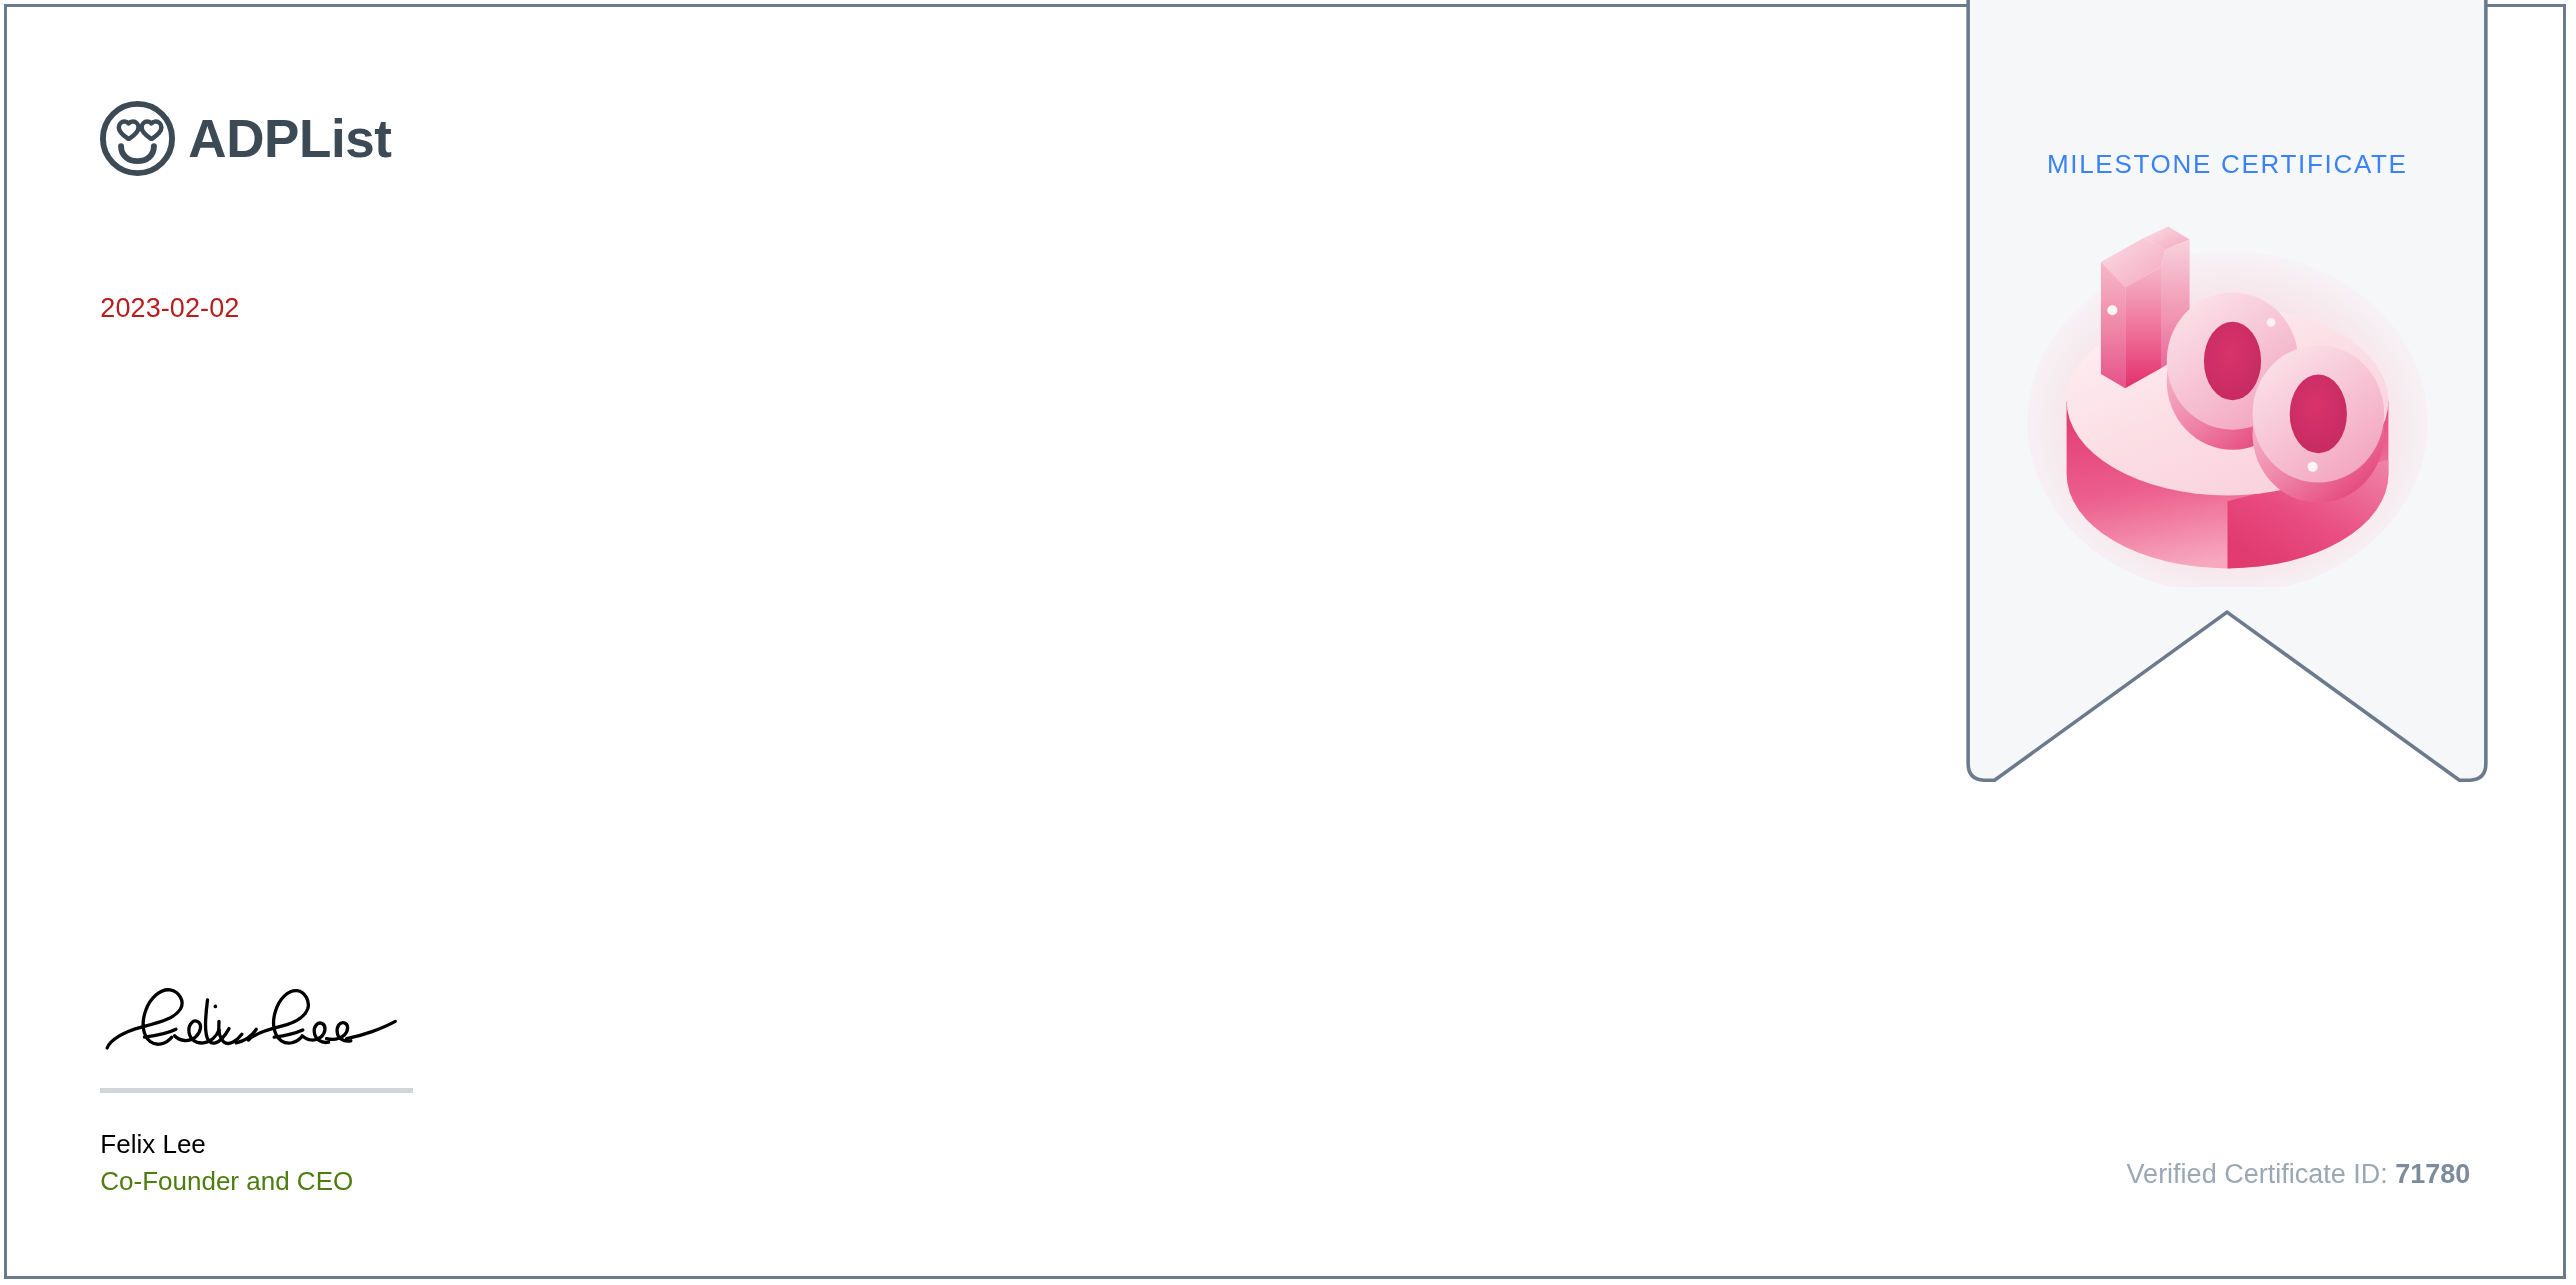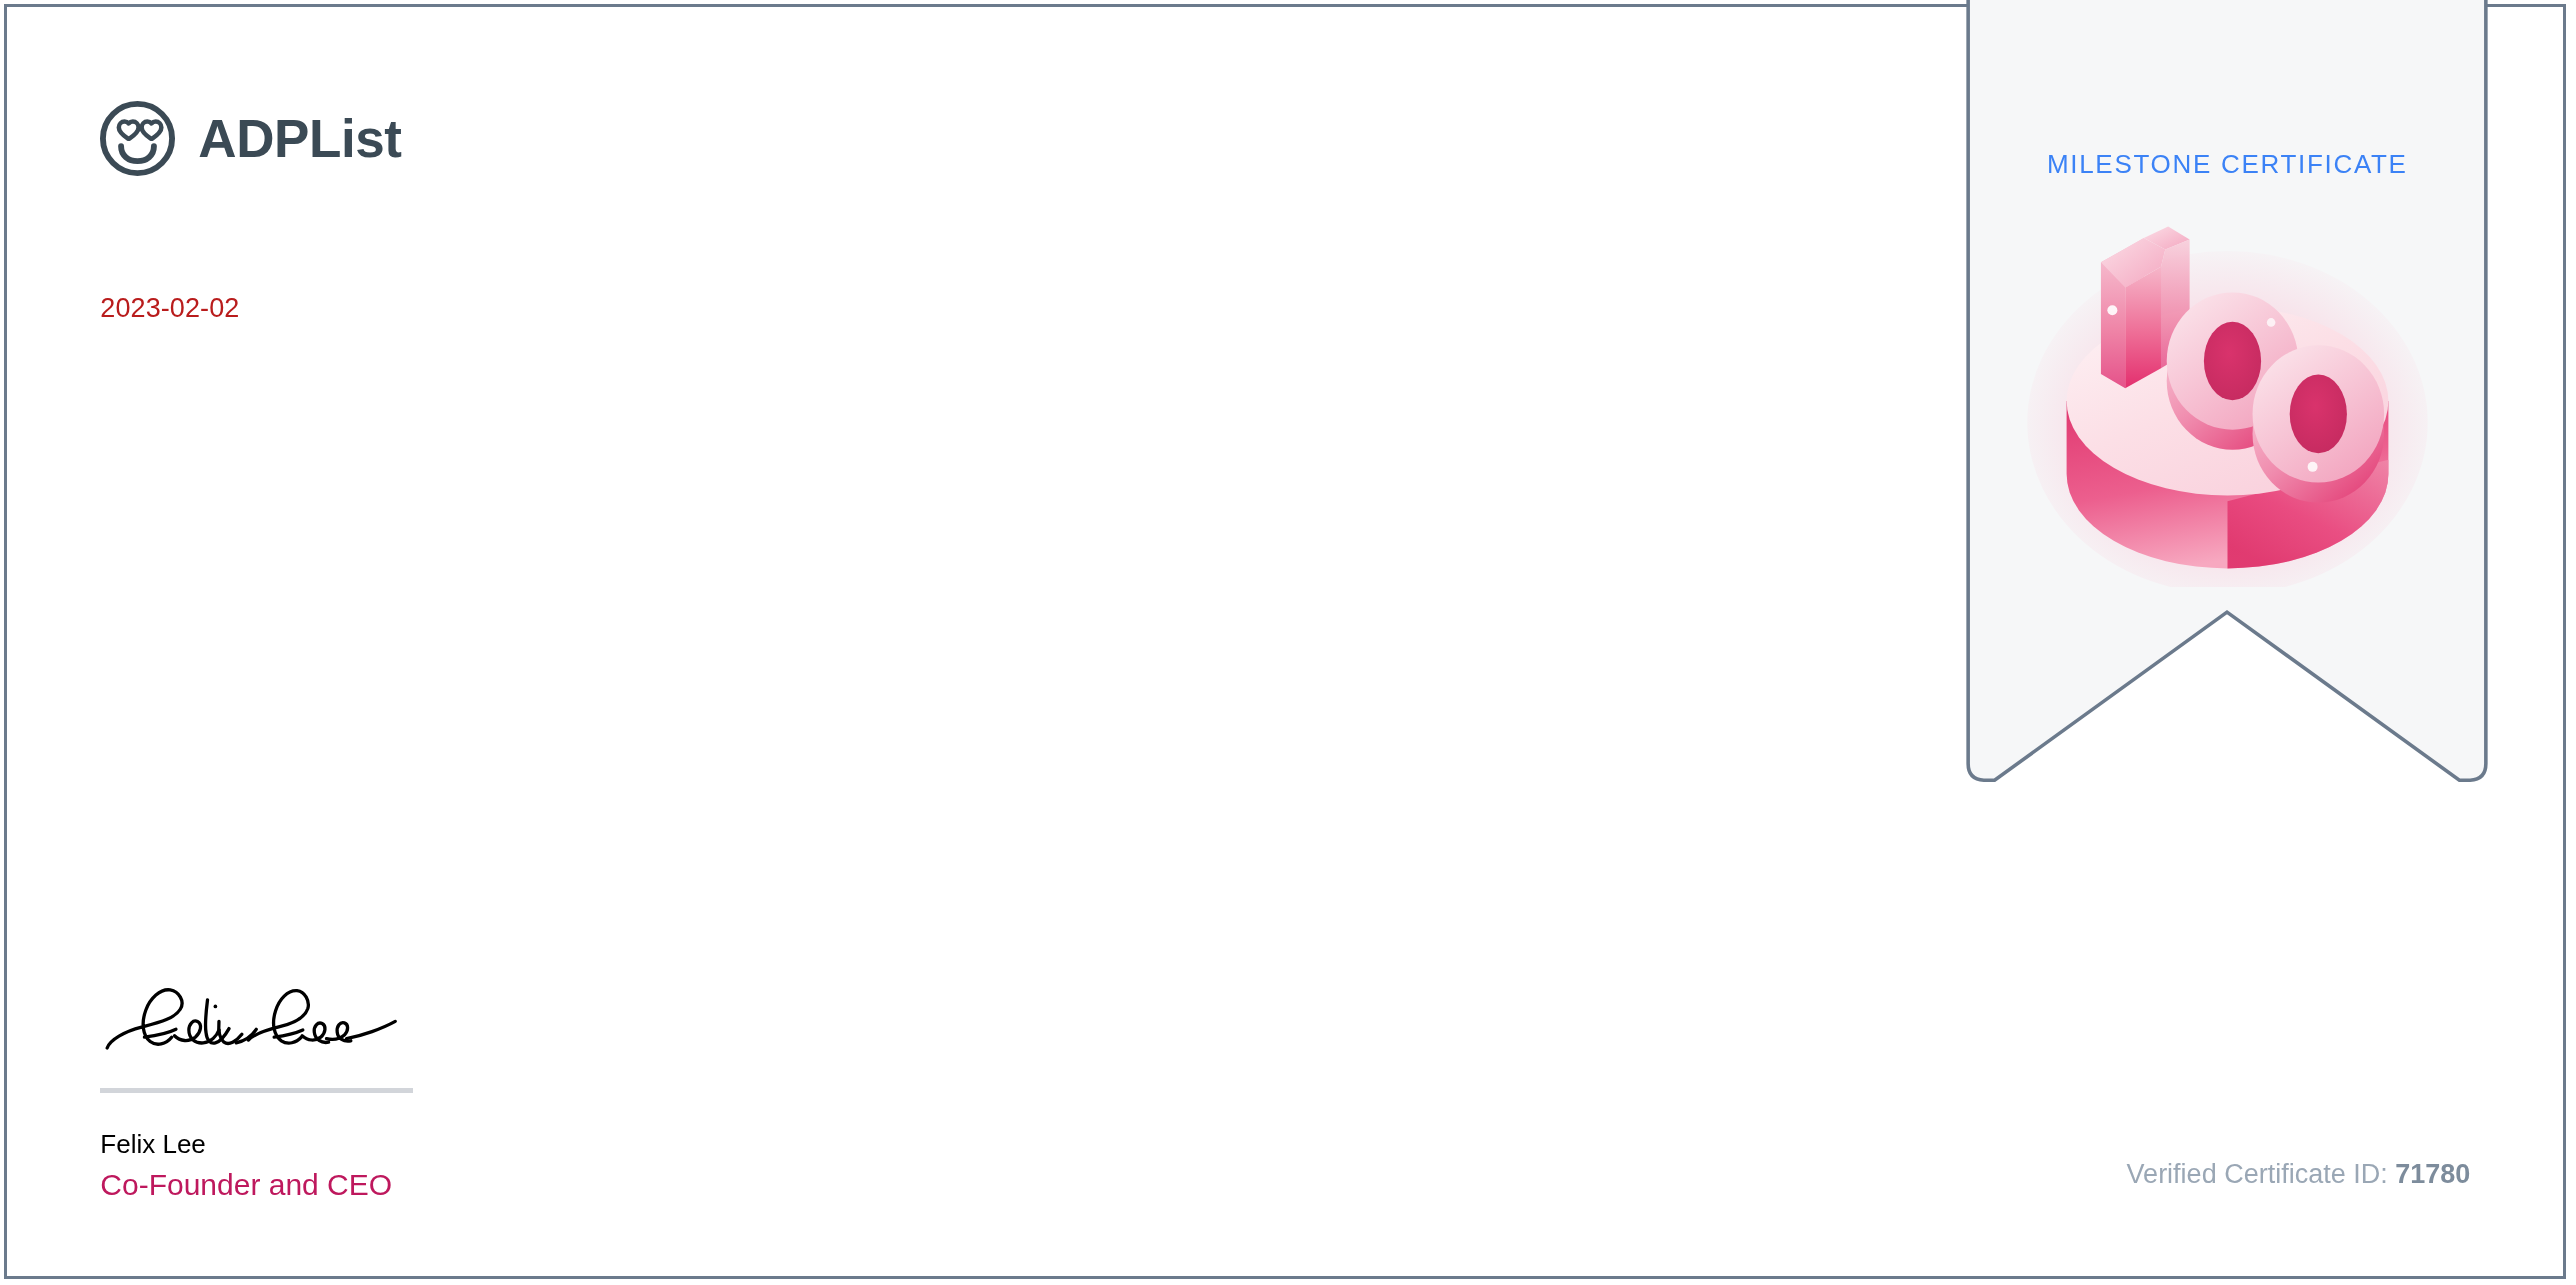--- a/index.html
+++ b/index.html
@@ -25,21 +25,21 @@
     box-sizing: border-box;
   }
 
   
   .logo-row {
     position: absolute;
     left: 89px;
     top: 90px;
     display: flex;
     align-items: center;
-    gap: 19px;
+    gap: 9px;
   }
   .logo-mark { width: 83px; height: 83px; display: block; }
   .logo-word {
     font-size: 53px;
     font-weight: bold;
     color: #3b4a55;
     letter-spacing: -0.4px;
     line-height: 1;
     white-space: nowrap;
   }
@@ -99,22 +99,22 @@
     margin-top: 17px;
   }
   .signer-name {
     margin-top: 33px;
     font-size: 26px;
     color: #000000;
     line-height: 1.45;
     white-space: nowrap;
   }
   .signer-title {
-    font-size: 30px;
-    color: #be185d;
+    font-size: 26px;
+    color: #4d7c0f;
     line-height: 1.45;
     white-space: nowrap;
   }
 
   
   .verified-id {
     position: absolute;
     right: 93px;
     bottom: 86px;
     font-size: 27px;

